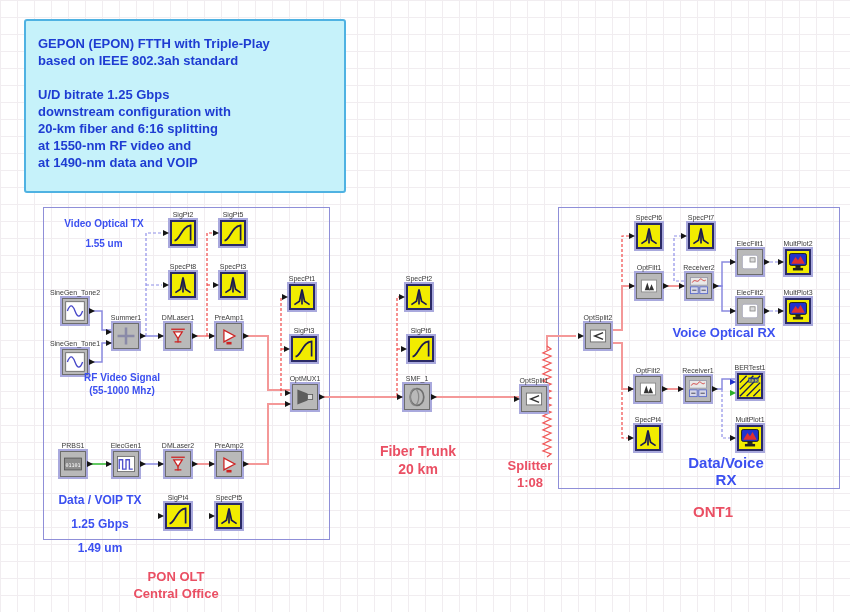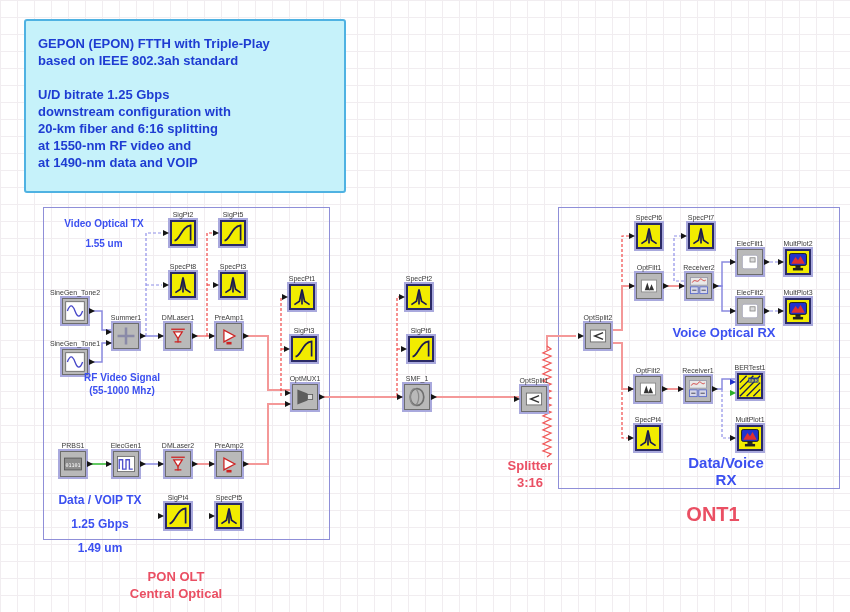--- a/index.html
+++ b/index.html
@@ -185,25 +185,27 @@
 at 1490-nm data and VOIP</p>
   </div>
 
   <div class="lbl blue" style="left:45px;top:214px;width:118px;font-size:10px;line-height:20px">Video Optical TX
 1.55 um</div>
   <div class="lbl blue" style="left:80px;top:371px;width:84px;font-size:10px;line-height:13px;font-weight:bold">RF Video Signal
 (55-1000 Mhz)</div>
   <div class="lbl blue" style="left:48px;top:488px;width:104px;font-size:12px;line-height:24px">Data / VOIP TX
 1.25 Gbps
 1.49 um</div>
+  <div class="lbl red" style="left:370px;top:442px;width:96px;font-size:14px;line-height:18px">Fiber Trunk
+20 km</div>
   <div class="lbl red" style="left:498px;top:457px;width:64px;font-size:13px;line-height:17px">Splitter
-3:16</div>
-  <div class="lbl red" style="left:678px;top:503px;width:70px;font-size:20px">ONT1</div>
+1:08</div>
+  <div class="lbl red" style="left:678px;top:503px;width:70px;font-size:15px">ONT1</div>
   <div class="lbl red" style="left:117px;top:568px;width:118px;font-size:13px;line-height:17px">PON OLT
-Central Optical</div>
+Central Office</div>
   <div class="lbl blue" style="left:668px;top:325px;width:112px;font-size:13px">Voice Optical RX</div>
   <div class="lbl blue" style="left:676px;top:454px;width:100px;font-size:15px">Data/Voice  RX</div>
 
   <div class="node y pl" style="left:168px;top:218px">
       <span class="nlabel">SigPt2</span>
       <svg class="nicon">
         <use href="#i-sig"></use>
       </svg>
     </div>
   <div class="node y pl" style="left:218px;top:218px">

